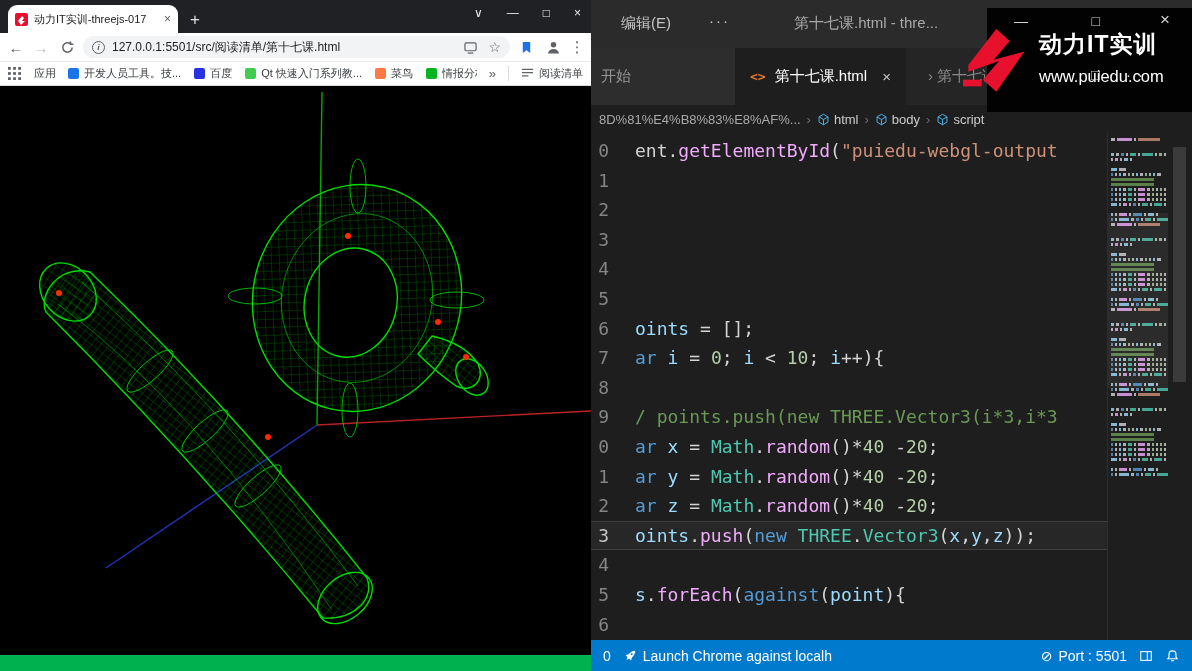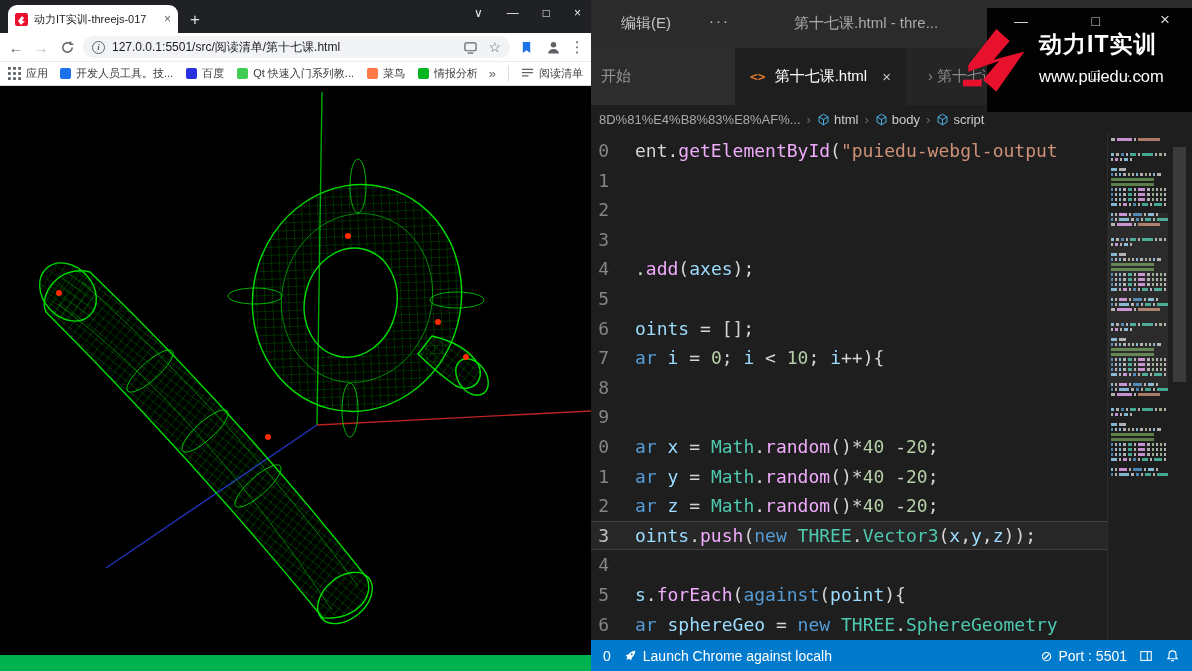--- a/index.html
+++ b/index.html
@@ -17,21 +17,21 @@
   .c-toolbar{height:29px;background:#fff;display:flex;align-items:center;padding:0 6px;gap:5px;border-bottom:1px solid #e8eaed}
   .nav-glyph{color:#5f6368;font-size:15px;width:20px;text-align:center;flex:none}
   .nav-glyph.dim{color:#b6b9bd}
   .addr{flex:1;min-width:0;height:22px;background:#f1f3f4;border-radius:12px;display:flex;align-items:center;padding:0 9px;gap:7px}
   .circle-i{width:13px;height:13px;border:1.3px solid #5f6368;border-radius:50%;color:#5f6368;font:italic bold 9px "Liberation Serif",serif;display:inline-flex;align-items:center;justify-content:center;flex:none}
   .addr-url{font-size:12px;color:#202124;white-space:nowrap;overflow:hidden;flex:1}
   .addr .star{color:#5f6368;font-size:14px;flex:none}
   .tb-icon{flex:none;display:inline-flex;align-items:center;justify-content:center;width:22px}
   .menu-dots{color:#5f6368;font-size:15px;width:16px;text-align:center}
   .c-bookmarks{height:24px;background:#fff;display:flex;align-items:center;padding:0 8px;gap:12px;border-bottom:1px solid #dadce0;font-size:11px;color:#3c4043}
-  .apps{display:flex;align-items:center;gap:5px;flex:none}
+  .apps{display:flex;align-items:center;gap:13px;flex:none}
   .bm-list{display:flex;align-items:center;gap:13px;flex:1;min-width:0;overflow:hidden}
   .bm-item{display:inline-flex;align-items:center;gap:5px;white-space:nowrap}
   .bm-favicon{width:11px;height:11px;border-radius:2px;flex:none}
   .bm-more{color:#5f6368;font-size:13px;flex:none}
   .bm-divider{width:1px;height:15px;background:#dadce0;flex:none}
   .reading{display:flex;align-items:center;gap:5px;flex:none}
   .viewport{position:absolute;left:0;top:86px;width:591px;height:569px;background:#000}
   .green-strip{position:absolute;left:0;top:655px;width:591px;height:16px}
 
   
@@ -291,33 +291,33 @@
         </span>
       </span>
   </div>
 
   <div class="vs-editor">
     <div class="code-col">
         <div class="code-line"><span class="gutter">0</span><span class="line-text"><span class="tok-t">ent.</span><span class="tok-f">getElementById</span><span class="tok-t">(</span><span class="tok-s">"puiedu-webgl-output</span></span></div>
         <div class="code-line"><span class="gutter">1</span><span class="line-text"></span></div>
         <div class="code-line"><span class="gutter">2</span><span class="line-text"></span></div>
         <div class="code-line"><span class="gutter">3</span></div>
-        <div class="code-line"><span class="gutter">4</span><span class="line-text"><span class="tok-t">.</span><span class="tok-f">add</span><span class="tok-t">(</span><span class="tok-v">axes</span><span class="tok-t">);</span></span></div>
+        <div class="code-line"><span class="gutter">4</span></div>
         <div class="code-line"><span class="gutter">5</span><span class="line-text"></span></div>
         <div class="code-line"><span class="gutter">6</span><span class="line-text"><span class="tok-v">oints</span><span class="tok-t"> = [];</span></span></div>
         <div class="code-line"><span class="gutter">7</span><span class="line-text"><span class="tok-k">ar</span><span class="tok-t"> </span><span class="tok-v">i</span><span class="tok-t"> = </span><span class="tok-n">0</span><span class="tok-t">; </span><span class="tok-v">i</span><span class="tok-t"> &lt; </span><span class="tok-n">10</span><span class="tok-t">; </span><span class="tok-v">i</span><span class="tok-t">++){</span></span></div>
         <div class="code-line"><span class="gutter">8</span></div>
-        <div class="code-line"><span class="gutter">9</span></div>
+        <div class="code-line"><span class="gutter">9</span><span class="line-text"><span class="tok-m">/ points.push(new THREE.Vector3(i*3,i*3</span></span></div>
         <div class="code-line"><span class="gutter">0</span><span class="line-text"><span class="tok-k">ar</span><span class="tok-t"> </span><span class="tok-v">x</span><span class="tok-t"> = </span><span class="tok-c">Math</span><span class="tok-t">.</span><span class="tok-f">random</span><span class="tok-t">()*</span><span class="tok-n">40</span><span class="tok-t"> -</span><span class="tok-n">20</span><span class="tok-t">;</span></span></div>
         <div class="code-line"><span class="gutter">1</span><span class="line-text"><span class="tok-k">ar</span><span class="tok-t"> </span><span class="tok-v">y</span><span class="tok-t"> = </span><span class="tok-c">Math</span><span class="tok-t">.</span><span class="tok-f">random</span><span class="tok-t">()*</span><span class="tok-n">40</span><span class="tok-t"> -</span><span class="tok-n">20</span><span class="tok-t">;</span></span></div>
         <div class="code-line"><span class="gutter">2</span><span class="line-text"><span class="tok-k">ar</span><span class="tok-t"> </span><span class="tok-v">z</span><span class="tok-t"> = </span><span class="tok-c">Math</span><span class="tok-t">.</span><span class="tok-f">random</span><span class="tok-t">()*</span><span class="tok-n">40</span><span class="tok-t"> -</span><span class="tok-n">20</span><span class="tok-t">;</span></span></div>
         <div class="code-line current"><span class="gutter">3</span><span class="line-text"><span class="tok-v">oints</span><span class="tok-t">.</span><span class="tok-f">push</span><span class="tok-t">(</span><span class="tok-k">new</span><span class="tok-t"> </span><span class="tok-c">THREE</span><span class="tok-t">.</span><span class="tok-c">Vector3</span><span class="tok-t">(</span><span class="tok-v">x</span><span class="tok-t">,</span><span class="tok-v">y</span><span class="tok-t">,</span><span class="tok-v">z</span><span class="tok-t">));</span></span></div>
         <div class="code-line"><span class="gutter">4</span><span class="line-text"></span></div>
         <div class="code-line"><span class="gutter">5</span><span class="line-text"><span class="tok-v">s</span><span class="tok-t">.</span><span class="tok-f">forEach</span><span class="tok-t">(</span><span class="tok-k">against</span><span class="tok-t">(</span><span class="tok-v">point</span><span class="tok-t">){</span></span></div>
-        <div class="code-line"><span class="gutter">6</span><span class="line-text"><span class="tok-k">ar</span><span class="tok-t"> </span><span class="tok-v">sphereGeo</span><span class="tok-t"> = </span><span class="tok-k">new</span><span class="tok-t"> </span><span class="tok-c">THREE</span><span class="tok-t">.</span><span class="tok-c">SphereGeometry</span></span></div>
+        <div class="code-line"><span class="gutter">6</span></div>
       </div>
     <div class="minimap">
       <div>
           <div class="mini-row"><span class="mini tok-t" style="width: 4px;"></span><span class="mini tok-f" style="width: 15px;"></span><span class="mini tok-t" style="width: 2px;"></span><span class="mini tok-s" style="width: 22px;"></span></div>
           <div class="mini-row"></div>
           <div class="mini-row"></div>
           <div class="mini-row"><span class="mini tok-v" style="width: 3px;"></span><span class="mini tok-t" style="width: 3px;"></span><span class="mini tok-k" style="width: 3px;"></span><span class="mini tok-t" style="width: 2px;"></span><span class="mini tok-c" style="width: 6px;"></span><span class="mini tok-t" style="width: 2px;"></span><span class="mini tok-c" style="width: 11px;"></span><span class="mini tok-t" style="width: 2px;"></span><span class="mini tok-n" style="width: 3px;"></span><span class="mini tok-t" style="width: 2px;"></span></div>
           <div class="mini-row"><span class="mini tok-t" style="width: 2px;"></span><span class="mini tok-f" style="width: 3px;"></span><span class="mini tok-t" style="width: 2px;"></span><span class="mini tok-v" style="width: 4px;"></span><span class="mini tok-t" style="width: 2px;"></span></div>
           <div class="mini-row"></div>
           <div class="mini-row"><span class="mini tok-v" style="width: 6px;"></span><span class="mini tok-t" style="width: 7px;"></span></div>

